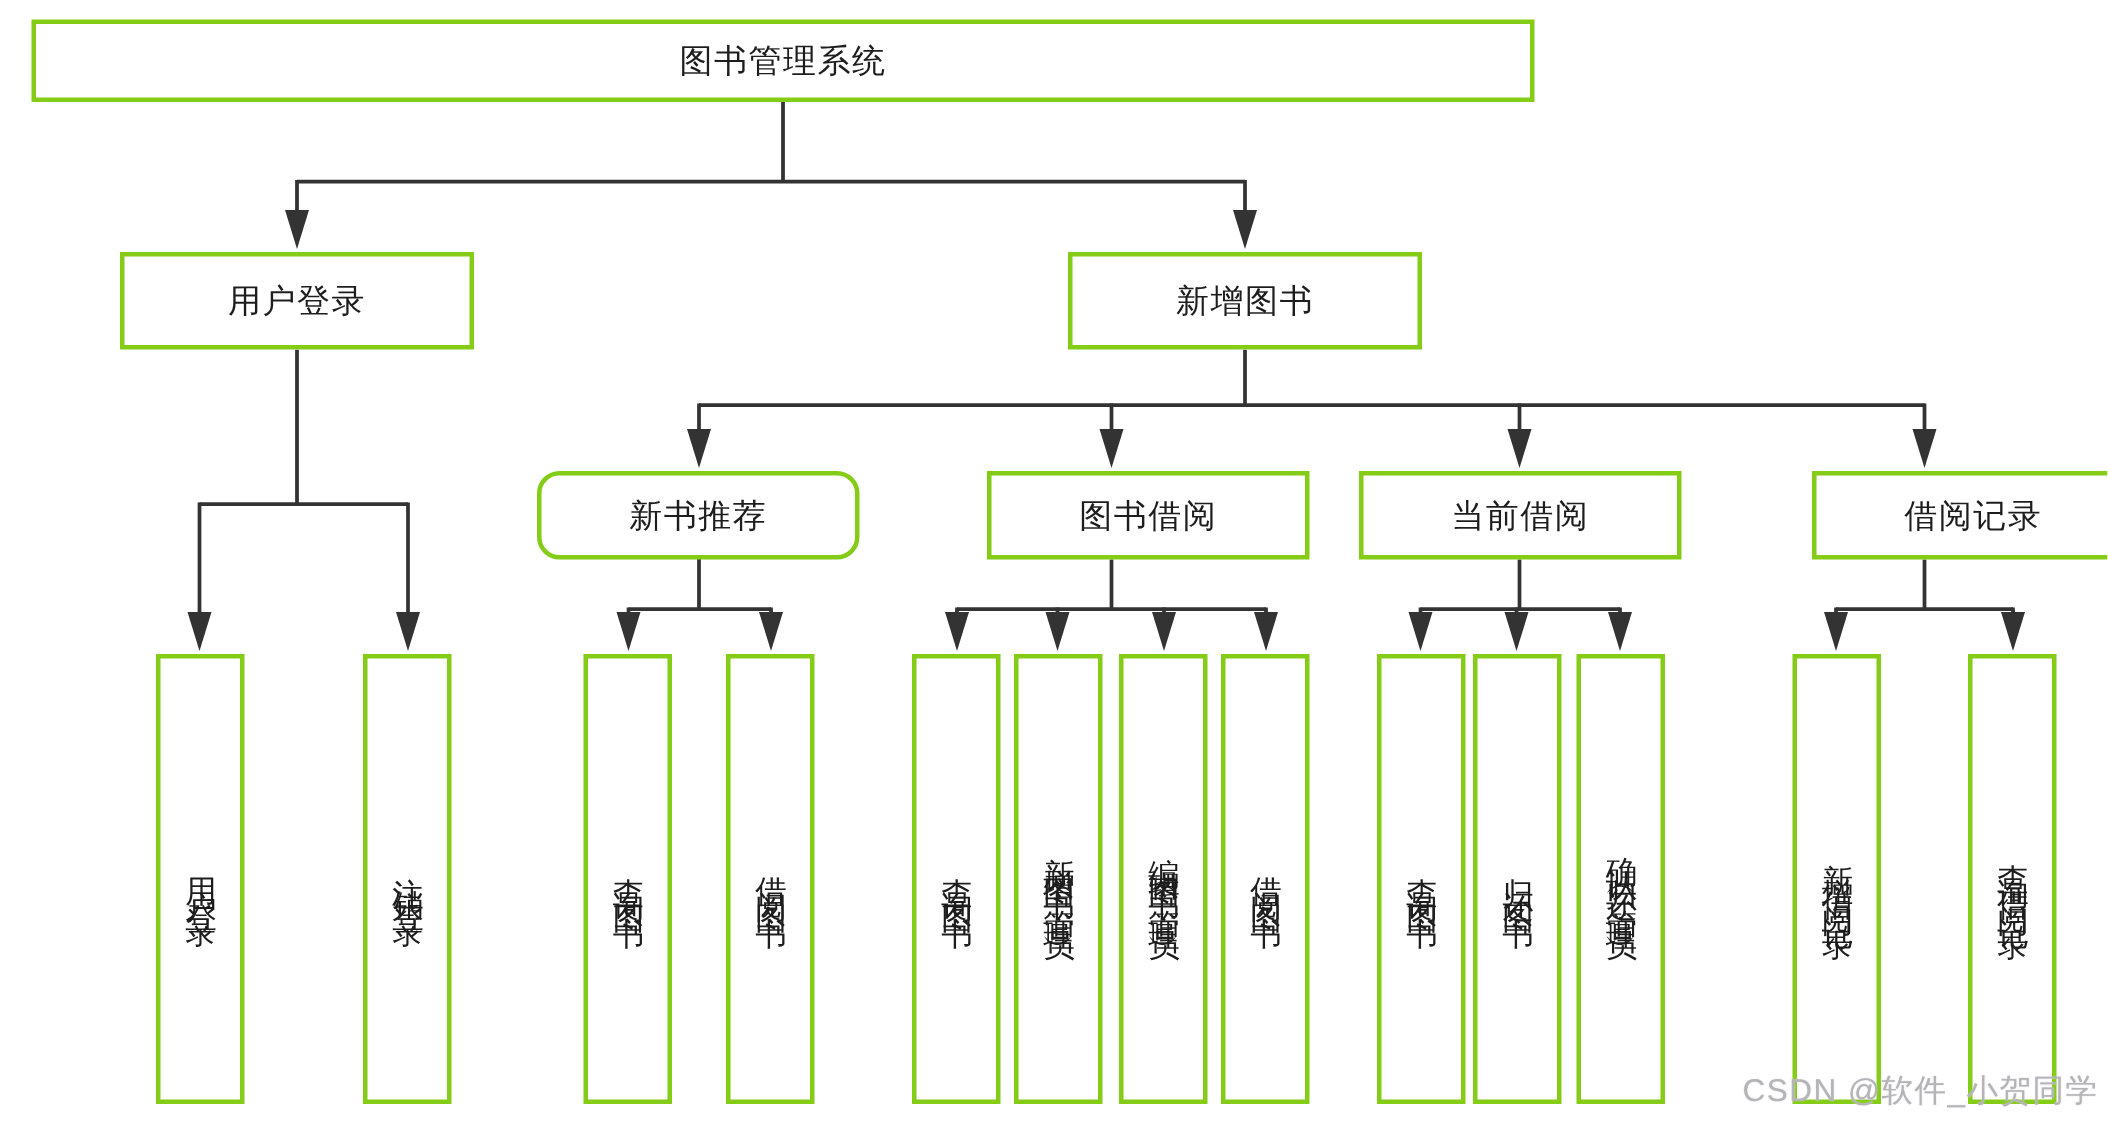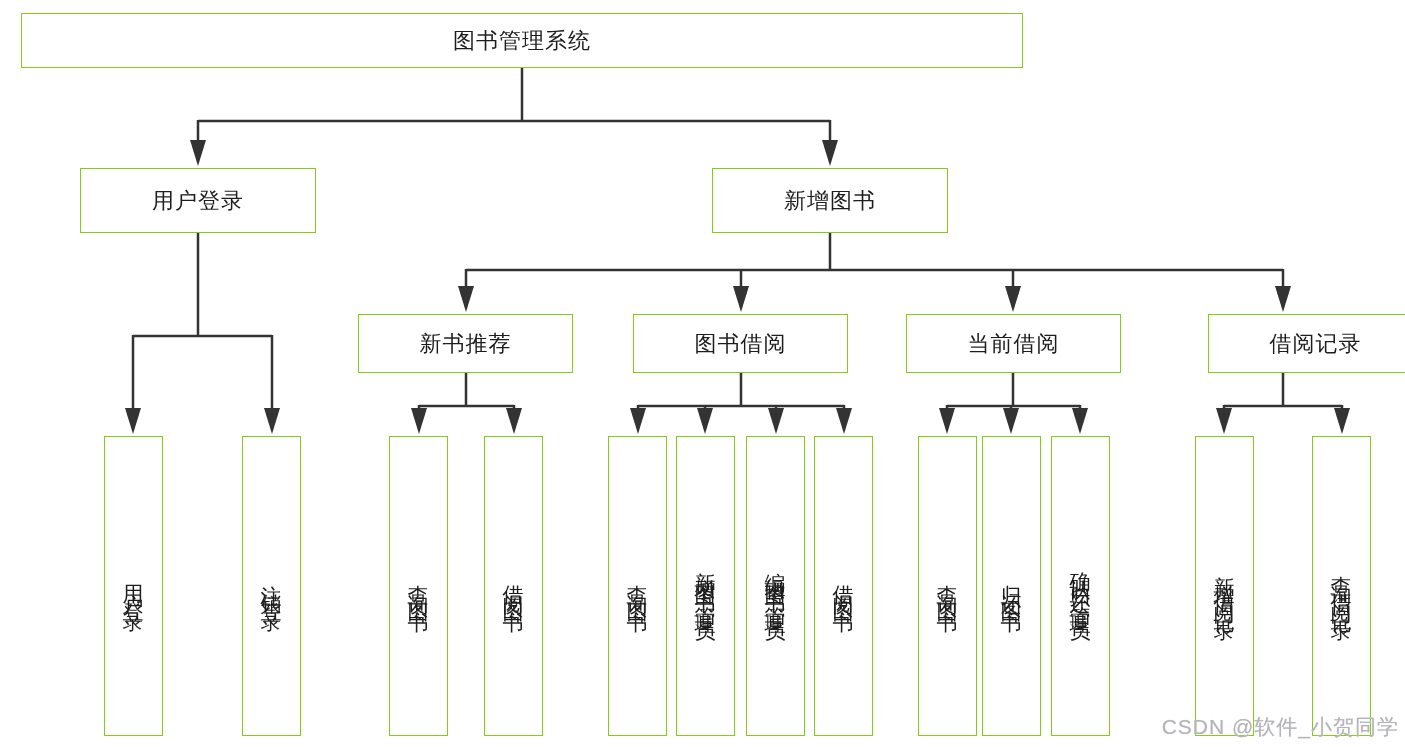--- a/index.html
+++ b/index.html
@@ -8,21 +8,21 @@
     width:1405px;height:747px;
     background:#ffffff;
     font-family:"Liberation Sans","DejaVu Sans",sans-serif;
     overflow:hidden;
   }
   .connectors{position:absolute;left:0;top:0;width:1405px;height:747px;}
   .node{
     position:absolute;
     box-sizing:border-box;
     background:#ffffff;
-    border:1px solid #84cc16;
+    border:3px solid #84cc16;
     display:flex;
     align-items:center;
     justify-content:center;
     color:#1d1d1d;
     z-index:2;
   }
   .h-node{font-size:22px;letter-spacing:1px;}
   .v-node{font-size:21px;}
   .v-node .vtext{
     writing-mode:vertical-rl;
@@ -32,22 +32,22 @@
     white-space:nowrap;
   }
   .v-node .vtext.tight{letter-spacing:7px;}
   
   .n-root{left:21px;top:13px;width:1002px;height:55px;}
   
   .n-user{left:80px;top:168px;width:236px;height:65px;}
   .n-book{left:712px;top:168px;width:236px;height:65px;}
   
   .l3{top:314px;width:215px;height:59px;}
-  .n-newbook{left:358px;}
-  .n-borrow{left:633px;}
+  .n-newbook{left:358px;border-radius:15px;}
+  .n-borrow{left:658px;}
   .n-current{left:906px;text-align:center;}
   .n-records{left:1208px;justify-content:center;}
   
   .tall{top:436px;width:59px;height:300px;}
   .n-a1{left:104px;} .n-a2{left:242px;}
   .n-b1{left:389px;} .n-b2{left:484px;}
   .n-c1{left:608px;} .n-c2{left:676px;} .n-c3{left:746px;} .n-c4{left:814px;}
   .n-d1{left:918px;} .n-d2{left:982px;} .n-d3{left:1051px;}
   .n-e1{left:1195px;} .n-e2{left:1312px;}
   .watermark{

